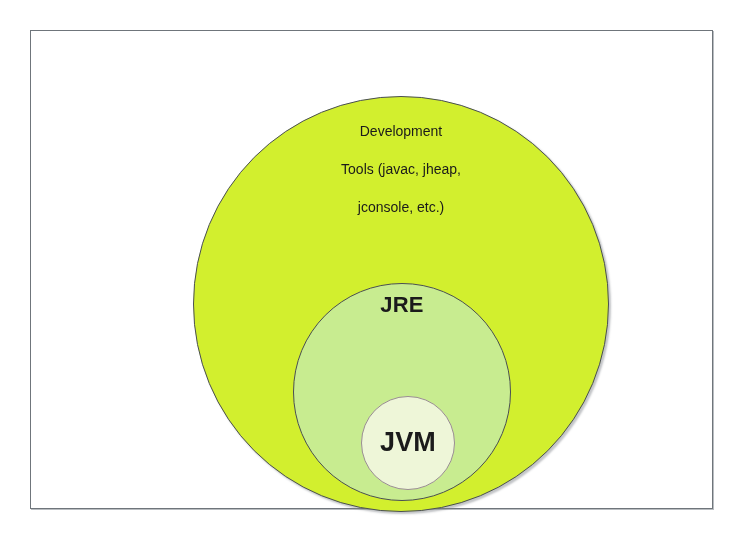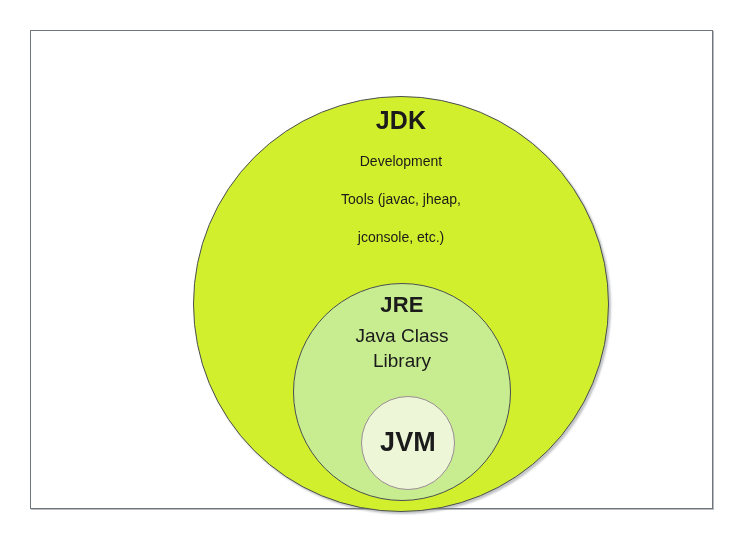--- a/index.html
+++ b/index.html
@@ -138,34 +138,29 @@
 
   <div id="frame">
 
     <div class="circle" id="circle-jdk"></div>
 
     <div class="circle" id="circle-jre"></div>
 
     <div class="circle" id="circle-jvm"></div>
 
     <div class="label-block" id="jdk-text">
-      <div class="heading">JDK</div>
       <div class="body">
         <span class="body-line">Development</span>
         <span class="body-line">Tools (javac, jheap,</span>
         <span class="body-line">jconsole, etc.)</span>
       </div>
     </div>
 
     <div class="label-block" id="jre-text">
       <div class="heading">JRE</div>
-      <div class="body">
-        <span class="body-line">Java Class</span>
-        <span class="body-line">Library</span>
-      </div>
     </div>
 
     <div class="label-block" id="jvm-text">
       <div class="heading">JVM</div>
     </div>
 
   </div>
 </div>
 
 </body></html>

